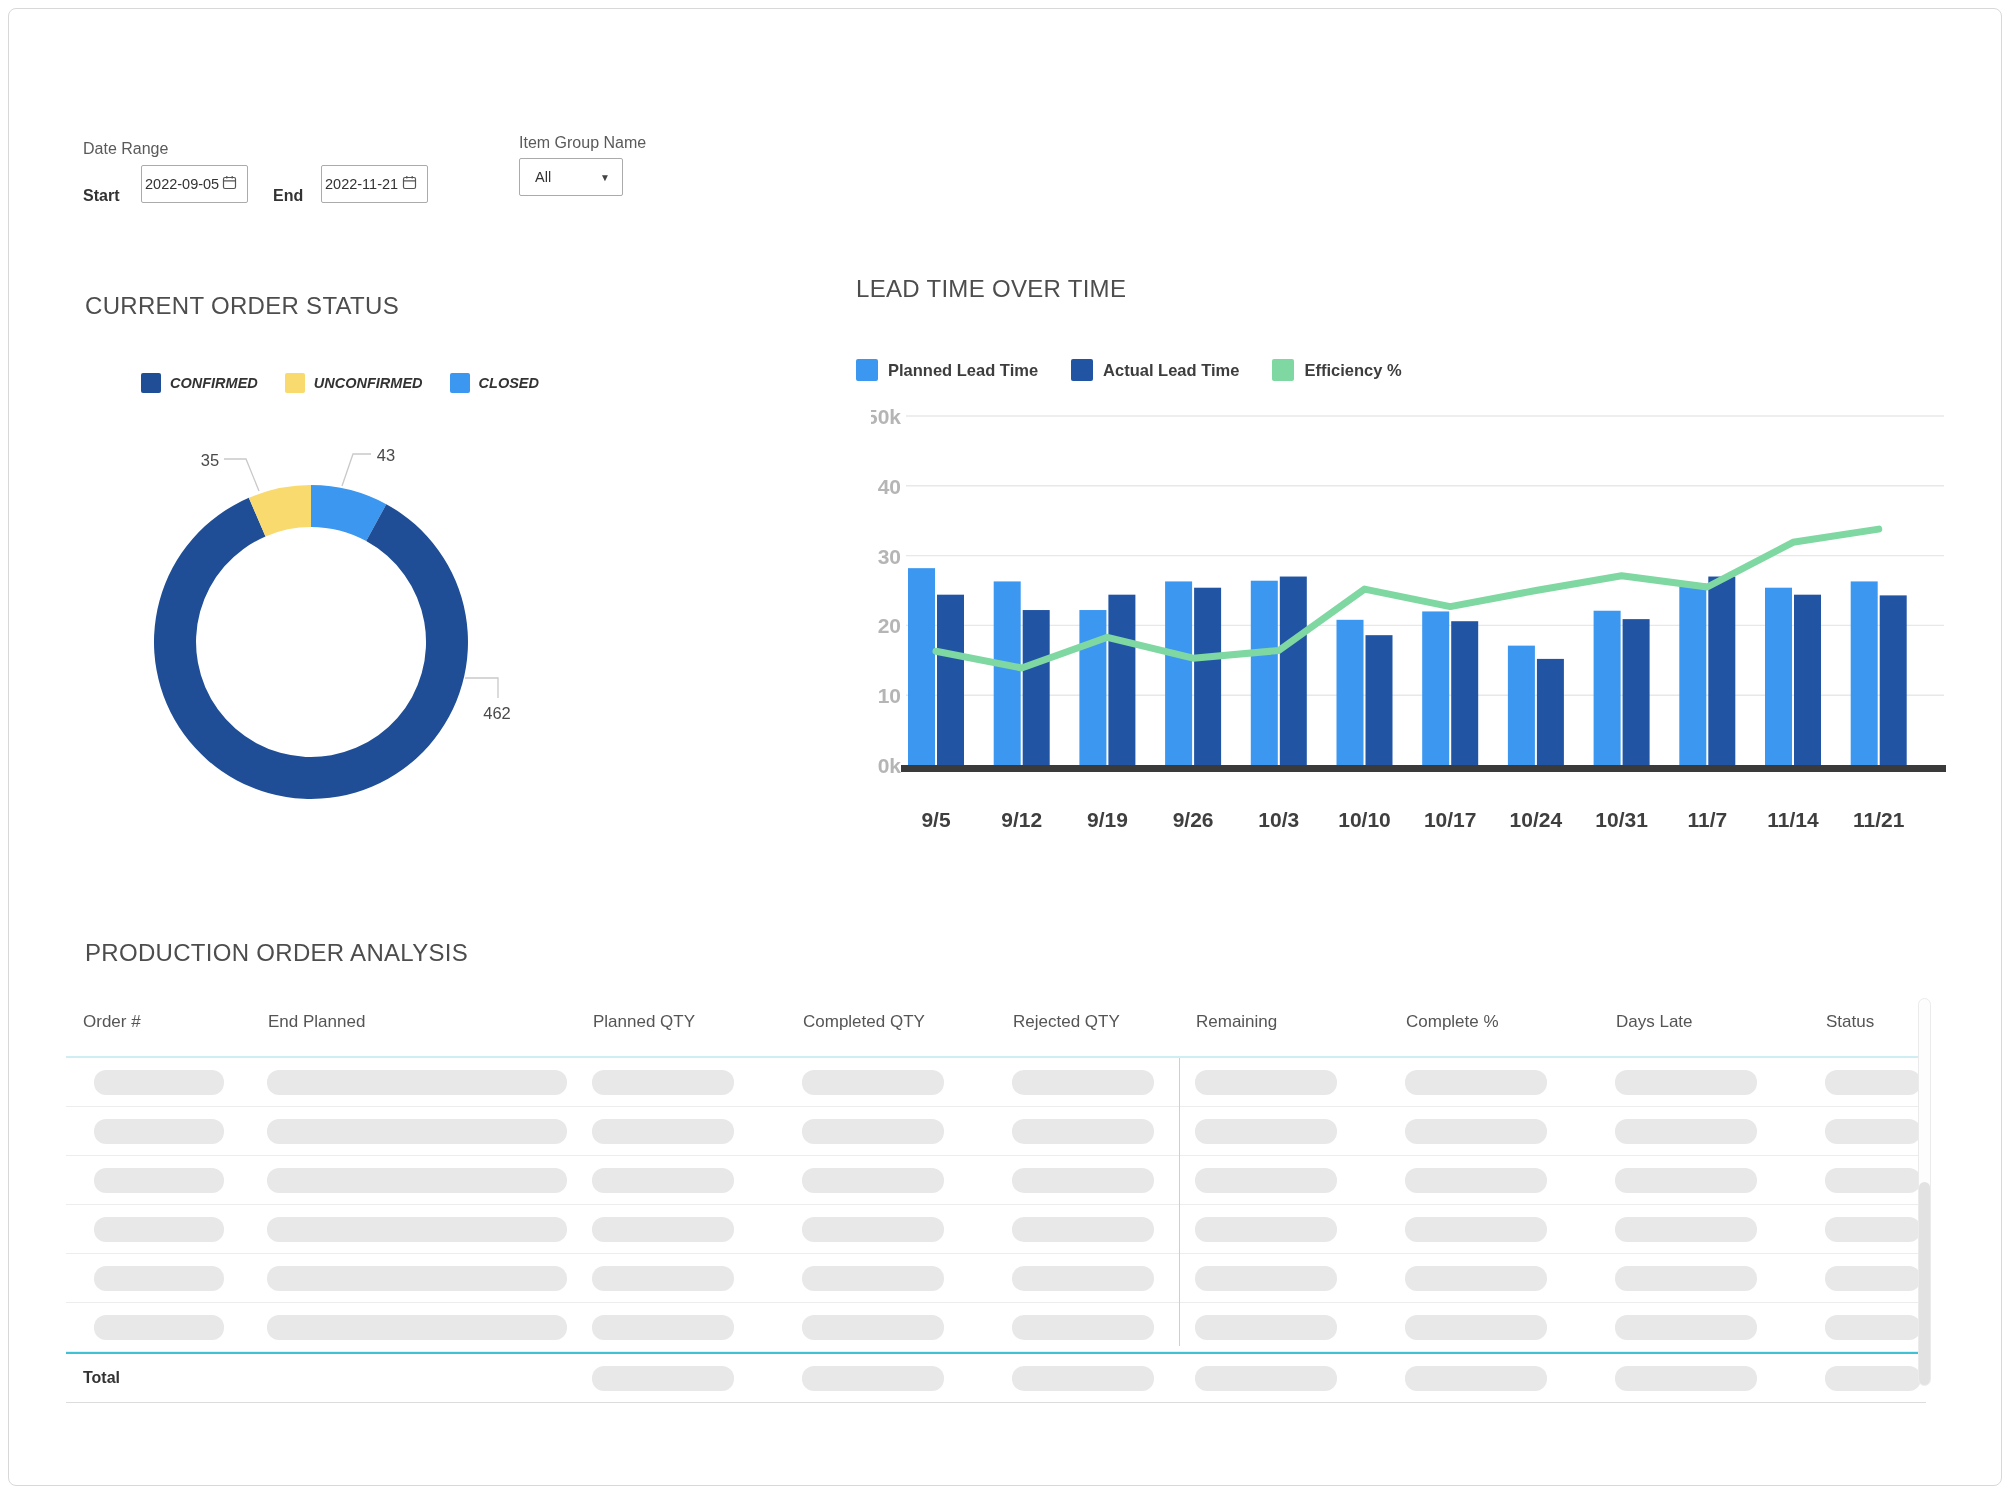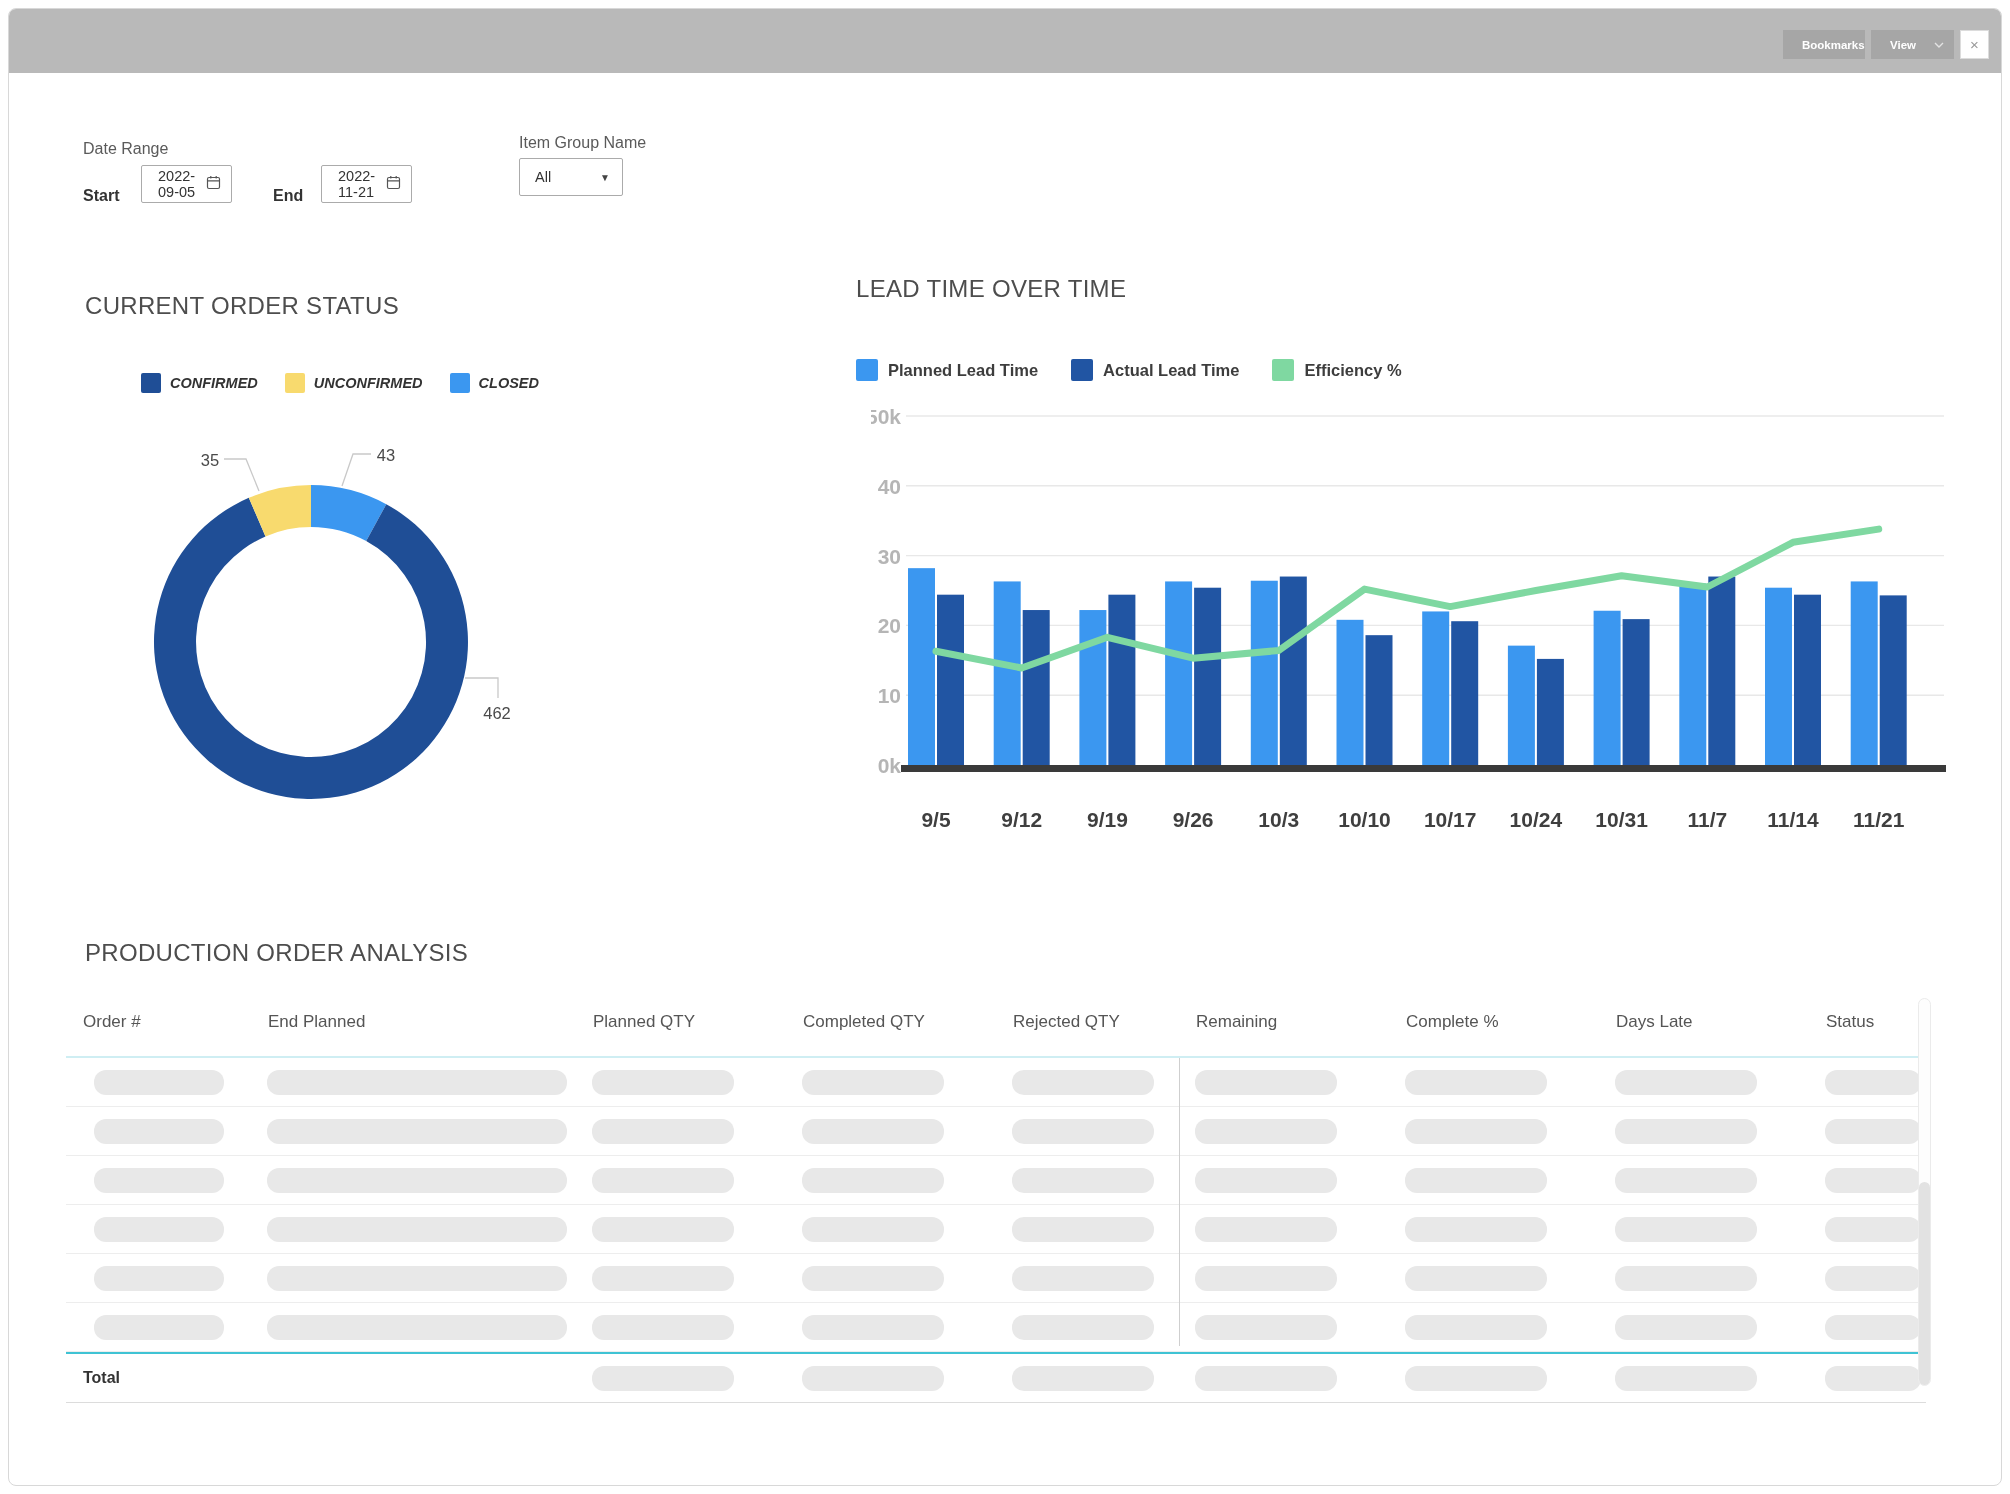--- a/index.html
+++ b/index.html
@@ -6,21 +6,21 @@
   body{font-family:"Liberation Sans",sans-serif;}
   .stage{position:relative;width:2010px;height:1494px;background:#fff;overflow:hidden;}
   .frame{position:absolute;left:8px;top:8px;width:1992px;height:1476px;border:1px solid #d8d8d8;border-radius:8px;background:#fff;overflow:hidden;}
   .topbar{position:absolute;left:0;top:0;width:100%;height:64px;background:#b9b9b9;}
   .tb-btn{position:absolute;top:21px;height:29px;background:#a6a6a6;color:#fff;font-size:11.5px;font-weight:700;display:flex;align-items:center;border:none;cursor:pointer;}
   .tb-btn .lbl{padding-left:13px;}
   .tb-btn .chev{margin-left:7px;display:inline-flex;}
   .tb-close{position:absolute;top:21px;width:29px;height:29px;background:#fff;border:1px solid #dcdcdc;color:#9a9a9a;font-size:15px;display:flex;align-items:center;justify-content:center;cursor:pointer;}
   .filter-label{position:absolute;color:#5a5a5a;font-size:16px;}
   .filter-sub{position:absolute;color:#333;font-size:16px;font-weight:700;}
-  .date-input{position:absolute;width:91px;height:38px;border:1px solid #ababab;background:#fff;border-radius:2px;display:flex;align-items:center;justify-content:space-between;padding:0 10px 0 16px;box-sizing:border-box;font-size:14.5px;color:#333;cursor:pointer;}
+  .date-input{position:absolute;width:107px;height:38px;border:1px solid #ababab;background:#fff;border-radius:2px;display:flex;align-items:center;justify-content:space-between;padding:0 10px 0 3px;box-sizing:border-box;font-size:14.5px;color:#333;cursor:pointer;}
   .dropdown{position:absolute;width:104px;height:38px;border:1px solid #ababab;background:#fff;border-radius:2px;display:flex;align-items:center;justify-content:space-between;padding:0 12px 0 15px;box-sizing:border-box;font-size:14.5px;color:#333;cursor:pointer;}
   .section-title{position:absolute;color:#4d4d4d;font-size:24px;letter-spacing:.3px;}
   .legend-row{position:absolute;display:flex;align-items:center;}
   .legend-row .li{display:flex;align-items:center;}
   .sw{display:inline-block;border-radius:2px;}
   .donut-legend .li{margin-right:27px;font-size:14.5px;font-weight:600;color:#333;font-style:italic;}
   .donut-legend .sw{width:20px;height:20px;margin-right:9px;}
   .combo-legend .li{margin-right:33px;font-size:16.5px;font-weight:700;color:#3d3d3d;}
   .combo-legend .sw{width:22px;height:22px;margin-right:10px;}
   .chart-abs{position:absolute;}
@@ -39,41 +39,20 @@
   .scrollbar{position:absolute;left:1909px;top:989px;width:13px;height:388px;background:#fdfdfd;border:1px solid #ebebeb;border-radius:7px;box-sizing:border-box;}
   .scroll-thumb{position:absolute;left:0;right:0;bottom:0;height:203px;background:#e2e2e2;border-radius:7px;cursor:pointer;}
   svg text{font-family:"Liberation Sans",sans-serif;}
 </style>
 </head>
 <body>
 
 <div class="stage">
   <div class="frame">
 
-    <div class="topbar">
-      <button class="tb-btn" style="left:1774px;width:82px;">
-        <span class="lbl">Bookmarks</span>
-        <span class="chev">
-          <svg width="10" height="6" viewBox="0 0 10 6">
-              <path d="M1 1l4 4 4-4" stroke="#e3e3e3" stroke-width="1.4" fill="none"></path>
-            </svg>
-        </span>
-      </button>
-      <button class="tb-btn" style="left:1862px;width:83px;justify-content:space-between;padding-right:10px;">
-        <span class="lbl">View</span>
-        <span class="chev">
-          <svg width="10" height="6" viewBox="0 0 10 6">
-              <path d="M1 1l4 4 4-4" stroke="#e3e3e3" stroke-width="1.4" fill="none"></path>
-            </svg>
-        </span>
-      </button>
-      <button class="tb-close" style="left:1951px;">
-        <span>×</span>
-      </button>
-    </div>
 
     <div class="filter-label" style="left:74px;top:131px;">Date Range</div>
     <div class="filter-sub" style="left:74px;top:178px;">Start</div>
     <div class="date-input" style="left:132px;top:156px;">
       <span>2022-09-05</span>
       <span>
         <svg width="15" height="15" viewBox="0 0 15 15">
             <rect x="1.5" y="2.5" width="12" height="11" rx="1.5" fill="none" stroke="#555" stroke-width="1.2"></rect>
             <line x1="1.5" y1="5.8" x2="13.5" y2="5.8" stroke="#555" stroke-width="1.2"></line>
             <line x1="4.8" y1="1" x2="4.8" y2="3.6" stroke="#555" stroke-width="1.2"></line>

